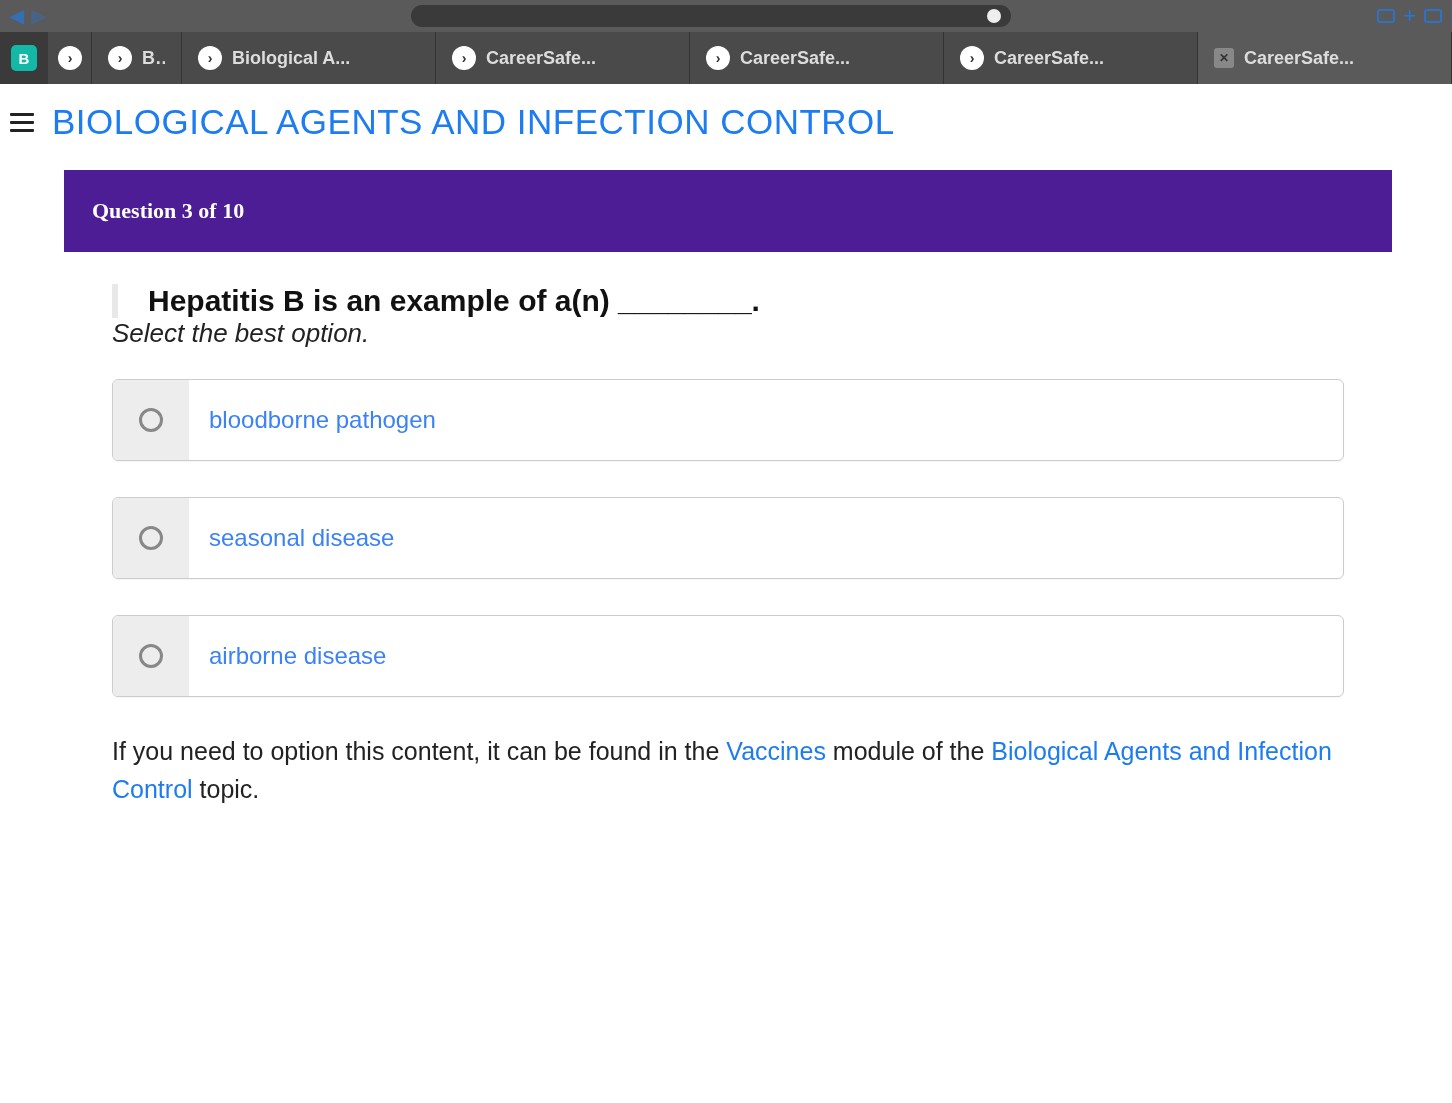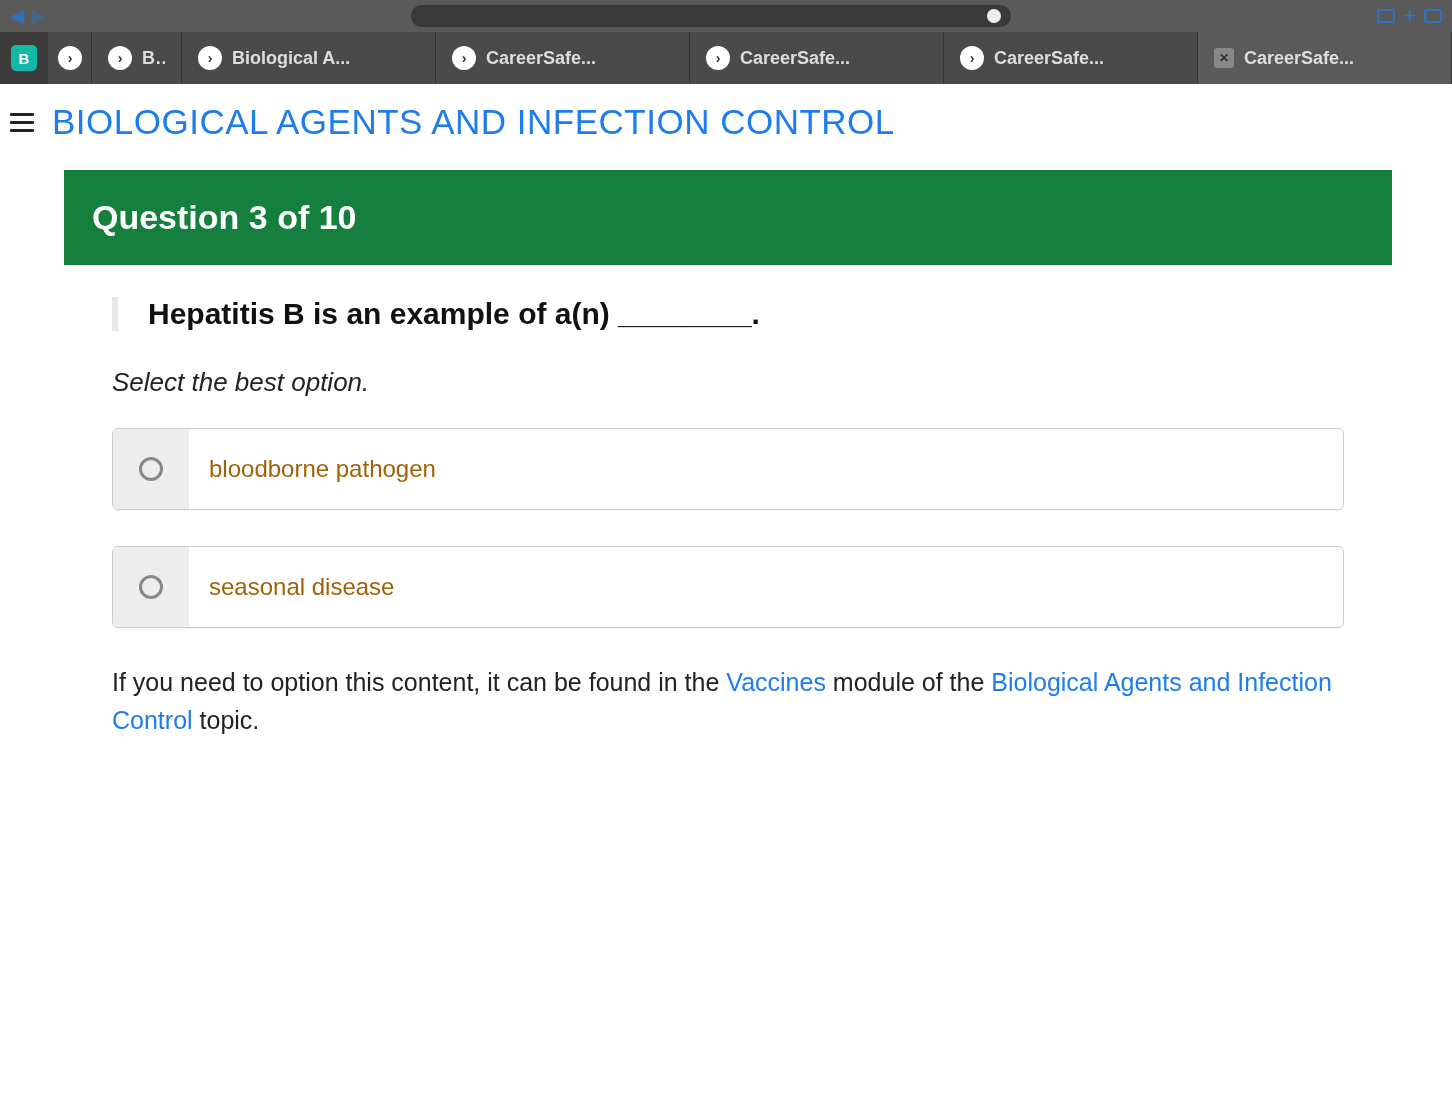--- a/index.html
+++ b/index.html
@@ -156,34 +156,33 @@
     .page-title {
       color: #1c7cf0;
       font-size: 35px;
       font-weight: 400;
       letter-spacing: 0.5px;
     }
     .quiz-container {
       margin: 0 60px 0 64px;
     }
     .question-header {
-      background: #15803d;
+      background: #4c1d95;
       color: #fff;
       padding: 28px 28px;
-      font-size: 34px;
+      font-size: 22px;
       font-weight: 700;
-      font-family: Liberation Sans, sans-serif;
+      font-family: Liberation Serif, serif;
     }
     .question-body {
       padding: 32px 48px 20px 48px;
     }
     .question-text-wrap {
       border-left: 6px solid #e8e8e8;
       padding-left: 30px;
-      margin-bottom: 36px;
     }
     .question-text {
       font-size: 30px;
       font-weight: 700;
       color: #111;
     }
     .instruction {
       font-style: italic;
       font-size: 26px;
       color: #222;
@@ -209,21 +208,21 @@
     .radio-circle {
       width: 24px;
       height: 24px;
       border: 3px solid #888;
       border-radius: 50%;
     }
     .option-label {
       flex: 1;
       padding: 26px 20px;
       font-size: 24px;
-      color: #a16207;
+      color: #3b82f6;
     }
     .help-text {
       font-size: 25px;
       color: #222;
       line-height: 1.5;
       margin-top: 16px;
     }
     .help-link {
       color: #1c7cf0;
       text-decoration: none;
@@ -303,19 +302,25 @@
         <div class="option-label">bloodborne pathogen</div>
       </div>
 
       <div class="option">
         <div class="option-radio-cell">
           <div class="radio-circle"></div>
         </div>
         <div class="option-label">seasonal disease</div>
       </div>
 
+      <div class="option">
+        <div class="option-radio-cell">
+          <div class="radio-circle"></div>
+        </div>
+        <div class="option-label">airborne disease</div>
+      </div>
 
       <p class="help-text">
         <span>If you need to option this content, it can be found in the </span><a href="#" class="help-link">Vaccines</a><span> module of the </span><a href="#" class="help-link">Biological Agents and Infection Control</a><span> topic.</span>
       </p>
     </div>
   </div>
 </div>
 
 </body></html>

